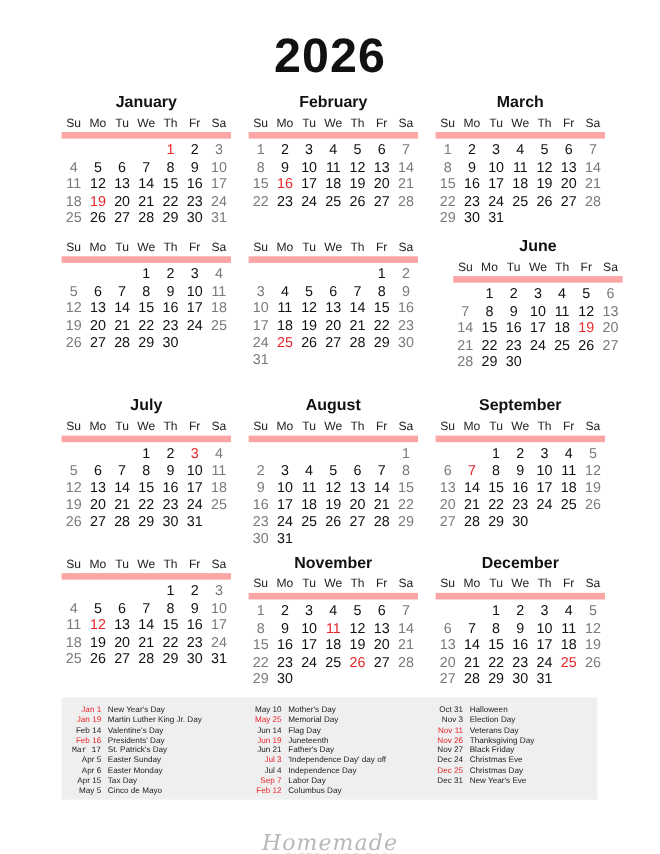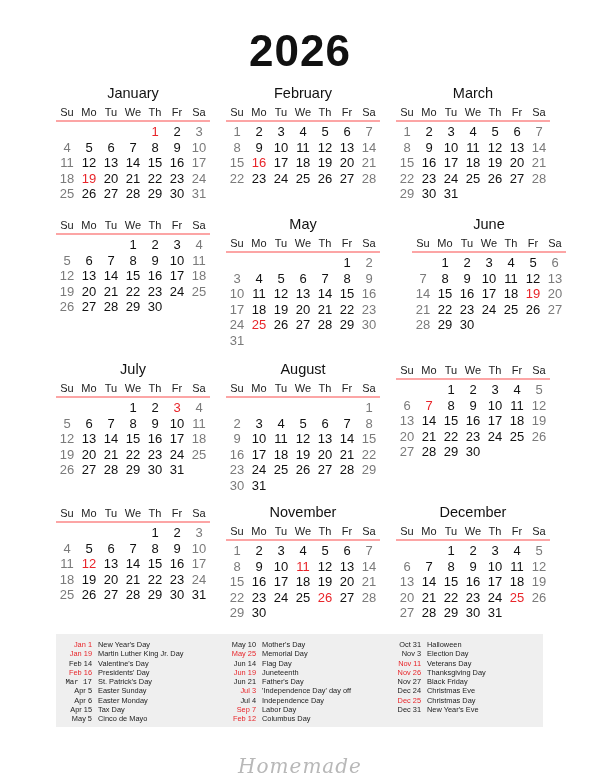--- a/index.html
+++ b/index.html
@@ -1,23 +1,23 @@
 <!DOCTYPE html>
 <html><head>
 <meta charset="utf-8">
 <style>
   html, body { margin:0; padding:0; background:#ffffff; }
   body { width:600px; height:776px; position:relative; overflow:hidden;
          font-family:"Liberation Sans", "DejaVu Sans", sans-serif; color:#111; }
   .year { position:absolute; top:26px; left:0; width:600px; text-align:center;
           font-size:44px; font-weight:bold; letter-spacing:1px; color:#111; }
   .month { position:absolute; width:154px; }
-  .month-title { text-align:center; font-size:14.5px; font-weight:normal; height:18px; line-height:18px; color:#111; }
+  .month-title { text-align:center; font-size:14.5px; font-weight:bold; height:18px; line-height:18px; color:#111; }
   .dow-row { display:grid; grid-template-columns:repeat(7, 22px); height:16px; line-height:16px;
-             border-bottom:2px solid #fca5a5; margin-top:2px; }
+             border-bottom:6px solid #fca5a5; margin-top:2px; }
   .dow { text-align:center; font-size:11px; color:#222; }
   .grid { display:grid; grid-template-columns:repeat(7, 22px); grid-auto-rows:15.6px; margin-top:2px; }
   .day { text-align:center; font-size:13px; line-height:15.6px; color:#111; }
   .day.weekend { color:#7a7a7a; }
   .day.holiday { color:#e8252a; }
   .day.plain { color:#111; }
   .holidays { position:absolute; left:56px; top:634px; width:487px; height:93px; background:#efefef; }
   .hcol { position:absolute; top:6px; }
   .hrow { height:9.3px; line-height:9.3px; font-size:7.4px; white-space:nowrap; color:#222; }
   .hdate { display:inline-block; text-align:right; margin-right:6px; }
@@ -208,21 +208,20 @@
         <div class="day">24</div>
         <div class="day weekend">25</div>
         <div class="day weekend">26</div>
         <div class="day">27</div>
         <div class="day">28</div>
         <div class="day">29</div>
         <div class="day">30</div>
       </div>
     </div>
     <div class="month" style="left: 226px; top: 215px;">
-      <div class="month-title">May</div>
       <div class="dow-row">
         <div class="dow">Su</div>
         <div class="dow">Mo</div>
         <div class="dow">Tu</div>
         <div class="dow">We</div>
         <div class="dow">Th</div>
         <div class="dow">Fr</div>
         <div class="dow">Sa</div>
       </div>
       <div class="grid">
@@ -402,20 +401,21 @@
         <div class="day">25</div>
         <div class="day">26</div>
         <div class="day">27</div>
         <div class="day">28</div>
         <div class="day weekend">29</div>
         <div class="day weekend">30</div>
         <div class="day">31</div>
       </div>
     </div>
     <div class="month" style="left: 396px; top: 360px;">
+      <div class="month-title">September</div>
       <div class="dow-row">
         <div class="dow">Su</div>
         <div class="dow">Mo</div>
         <div class="dow">Tu</div>
         <div class="dow">We</div>
         <div class="dow">Th</div>
         <div class="dow">Fr</div>
         <div class="dow">Sa</div>
       </div>
       <div class="grid">

